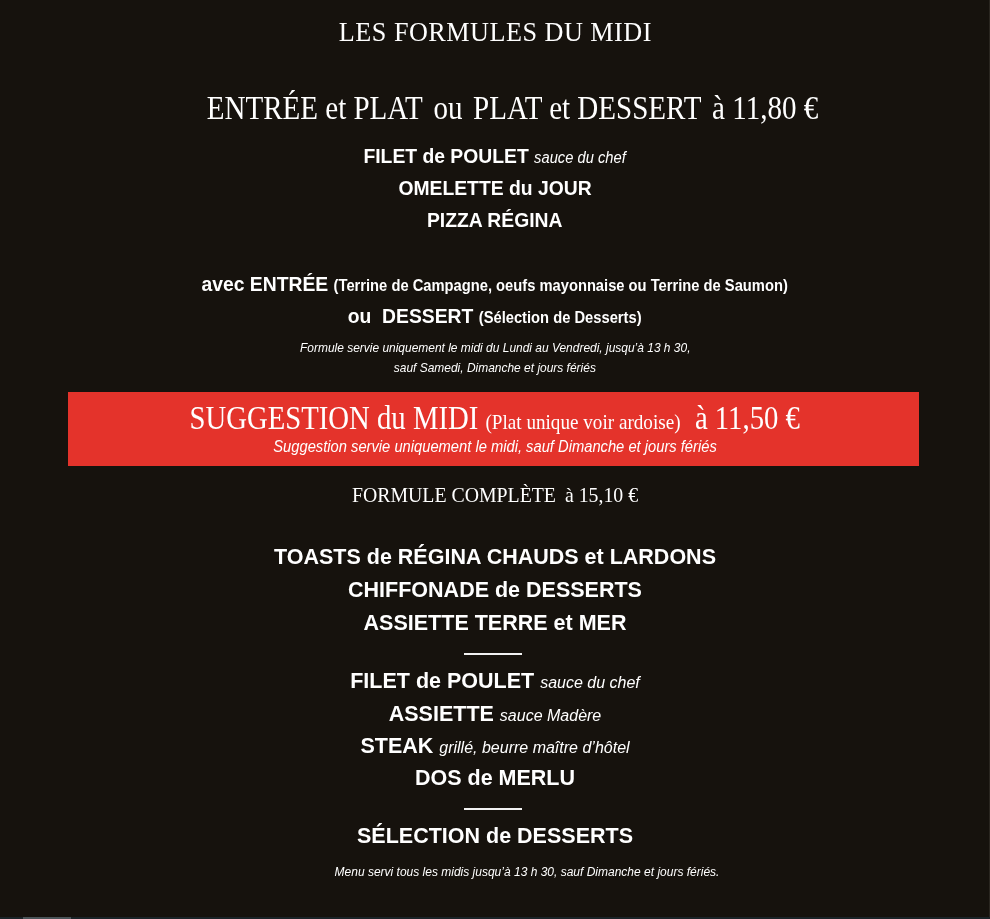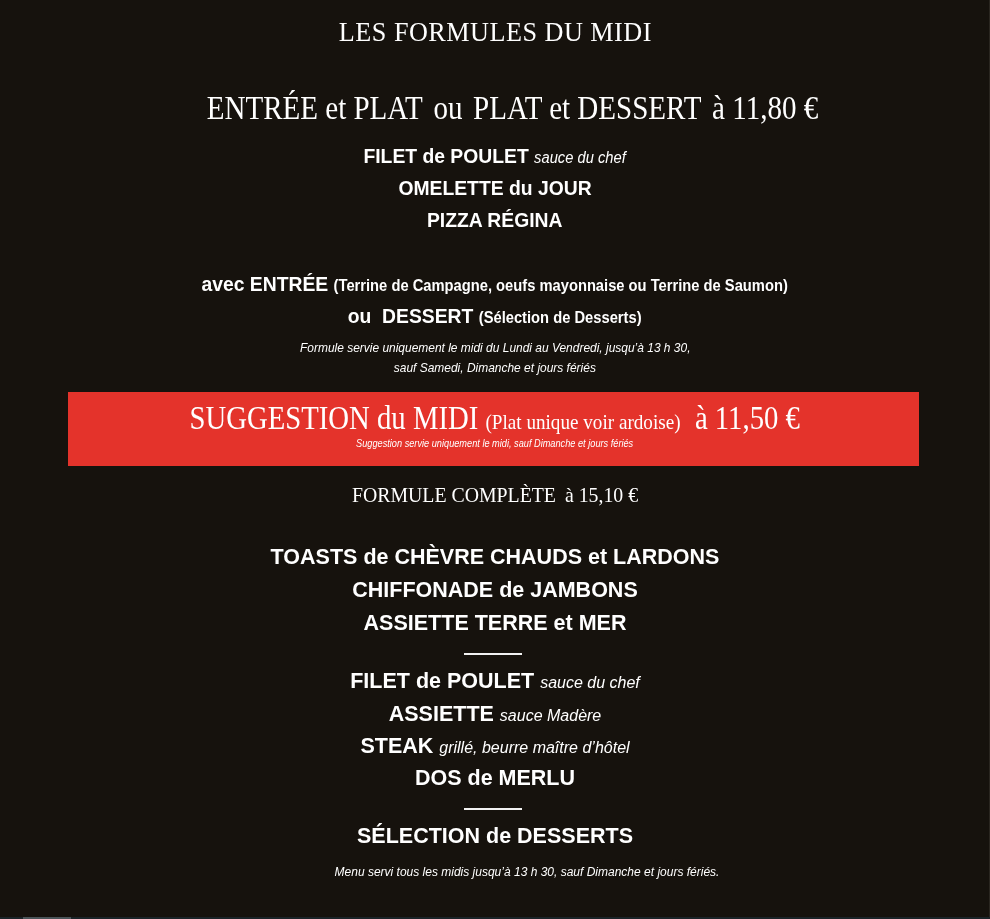--- a/index.html
+++ b/index.html
@@ -32,21 +32,21 @@
   .note { font-size: 13px; font-style: italic; }
   .note .cond { transform: scaleX(0.92); }
 
   .band {
     position: absolute; left: 68px; top: 392px; width: 851px; height: 74px;
     background: #e4332b;
   }
   .band-title { top: 400px; font-size: 33px; }
   .band-title .cond { transform: scaleX(0.87); }
   .band-title .paren { font-size: 22px; }
-  .band-note { top: 438px; font-size: 10px; font-style: italic; }
+  .band-note { top: 438px; font-size: 16px; font-style: italic; }
   .band-note .cond { transform: scaleX(0.92); }
 
   .formule2 { top: 482px; font-size: 22px; }
   .formule2 .cond { transform: scaleX(0.9); }
   .formule2 .gap { display: inline-block; width: 10px; }
 
   .item2 { font-size: 21.5px; font-weight: bold; }
   .item2 .mod { font-style: italic; font-weight: normal; font-size: 16px; }
 
   .sep {
@@ -109,24 +109,24 @@
   </div>
   <div class="line sans band-note">
     <span class="cond">Suggestion servie uniquement le midi, sauf Dimanche et jours fériés</span>
   </div>
 
   <div class="line serif formule2">
     <span class="cond"><span>FORMULE COMPLÈTE</span><span class="gap"></span><span>à 15,10 €</span></span>
   </div>
 
   <div class="line sans item2" style="top:545px">
-    <span>TOASTS de CHÈVRE CHAUDS et LARDONS</span>
+    <span>TOASTS de RÉGINA CHAUDS et LARDONS</span>
   </div>
   <div class="line sans item2" style="top:578px">
-    <span>CHIFFONADE de JAMBONS</span>
+    <span>CHIFFONADE de DESSERTS</span>
   </div>
   <div class="line sans item2" style="top:611px">
     <span>ASSIETTE TERRE et MER</span>
   </div>
 
   <div class="sep" style="top:653px"></div>
 
   <div class="line sans item2" style="top:669px">
     <span>FILET de POULET</span> <span class="mod">sauce du chef</span>
   </div>

